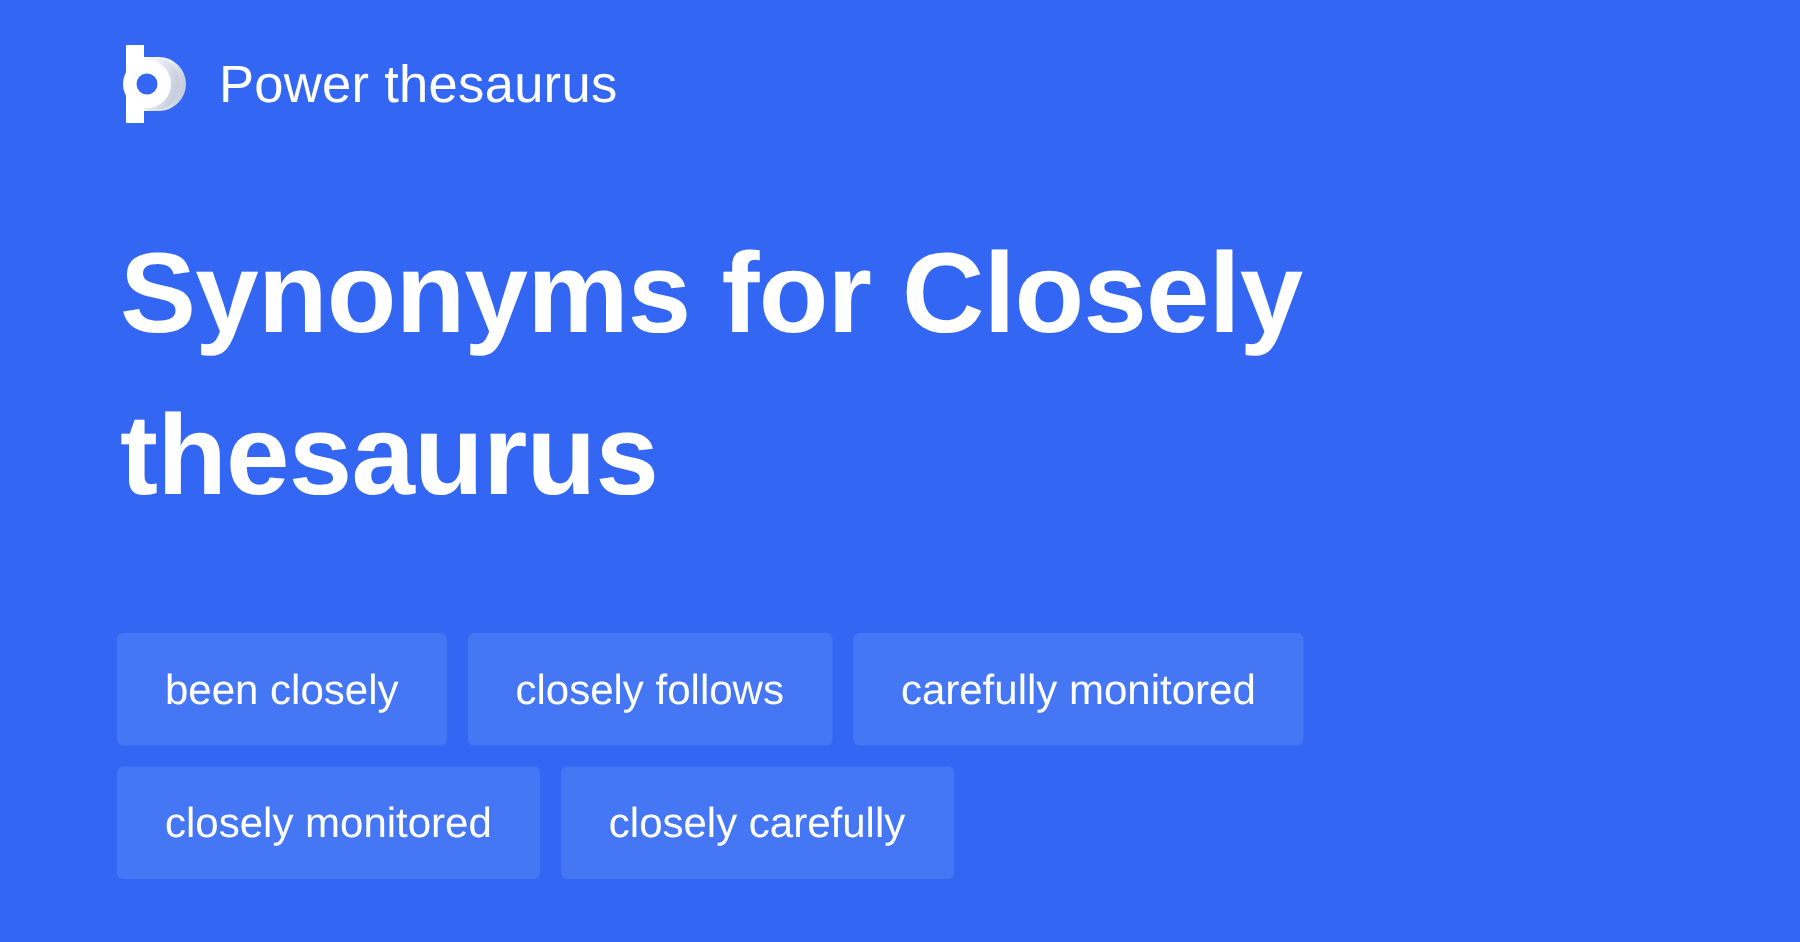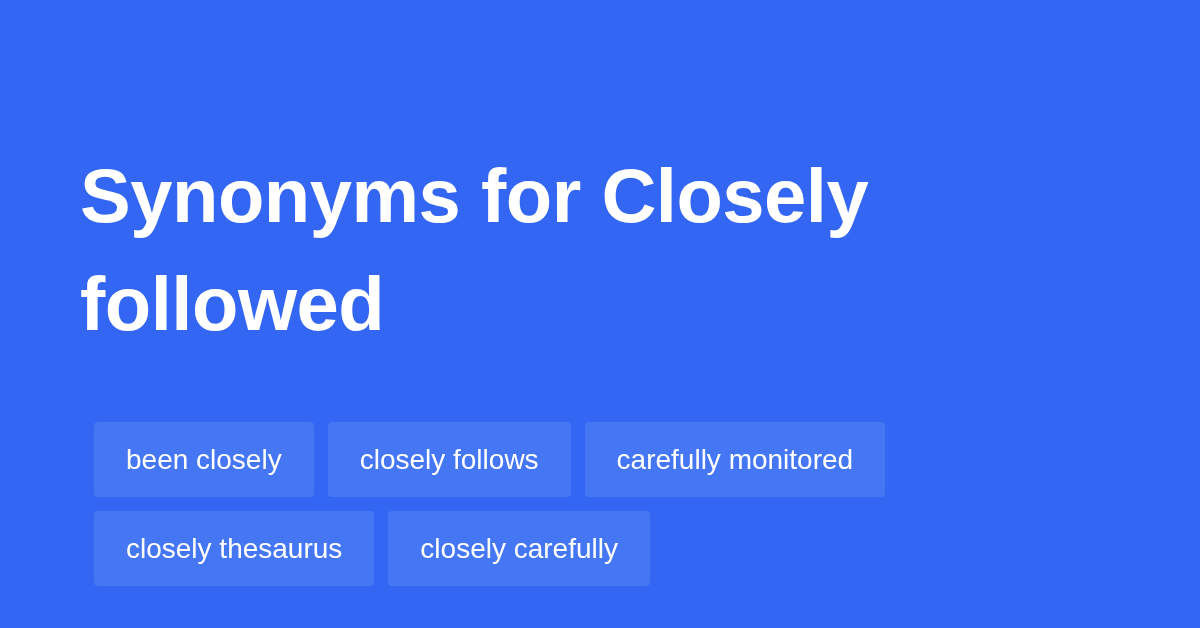--- a/index.html
+++ b/index.html
@@ -59,21 +59,21 @@
     color: #ffffff;
     font-size: 76px;
     font-weight: 700;
     line-height: 108px;
     letter-spacing: -0.5px;
   }
 
   
   .chips {
     position: absolute;
-    left: 94px;
+    left: 78px;
     top: 422px;
     width: 1060px;
     display: flex;
     flex-wrap: wrap;
     gap: 14px;
   }
 
   .chip {
     height: 75px;
     padding: 0 32px;
@@ -87,24 +87,45 @@
     font-weight: 400;
     line-height: 1;
     white-space: nowrap;
   }
 </style>
 </head>
 <body>
 
 <div class="page">
 
+  <div class="brand">
+    <svg class="brand-logo" viewBox="0 0 44 52" aria-hidden="true">
+      <defs>
+        <linearGradient id="bowlGrad" x1="0" y1="0" x2="1" y2="0.3">
+          <stop offset="0%" stop-color="#ffffff"></stop>
+          <stop offset="55%" stop-color="#eef1f8"></stop>
+          <stop offset="100%" stop-color="#c7cedd"></stop>
+        </linearGradient>
+      </defs>
 
-  <h1 class="headline">Synonyms for Closely followed</h1>
+      <path d="M16 8 h10 a18 18 0 0 1 0 36 h-10 z" fill="url(#bowlGrad)"></path>
+      <circle cx="22" cy="26" r="18" fill="url(#bowlGrad)"></circle>
+
+      <rect x="4" y="0" width="12" height="52" fill="#ffffff"></rect>
+
+      <circle cx="18" cy="26" r="16" fill="#ffffff"></circle>
+
+      <circle cx="18" cy="26" r="7" fill="#3366f2"></circle>
+    </svg>
+    <span class="brand-name">Power thesaurus</span>
+  </div>
+
+  <h1 class="headline">Synonyms for Closely thesaurus</h1>
 
   <div class="chips">
     <span class="chip">been closely</span>
     <span class="chip">closely follows</span>
     <span class="chip">carefully monitored</span>
-    <span class="chip">closely thesaurus</span>
+    <span class="chip">closely monitored</span>
     <span class="chip">closely carefully</span>
   </div>
 
 </div>
 
 </body></html>

